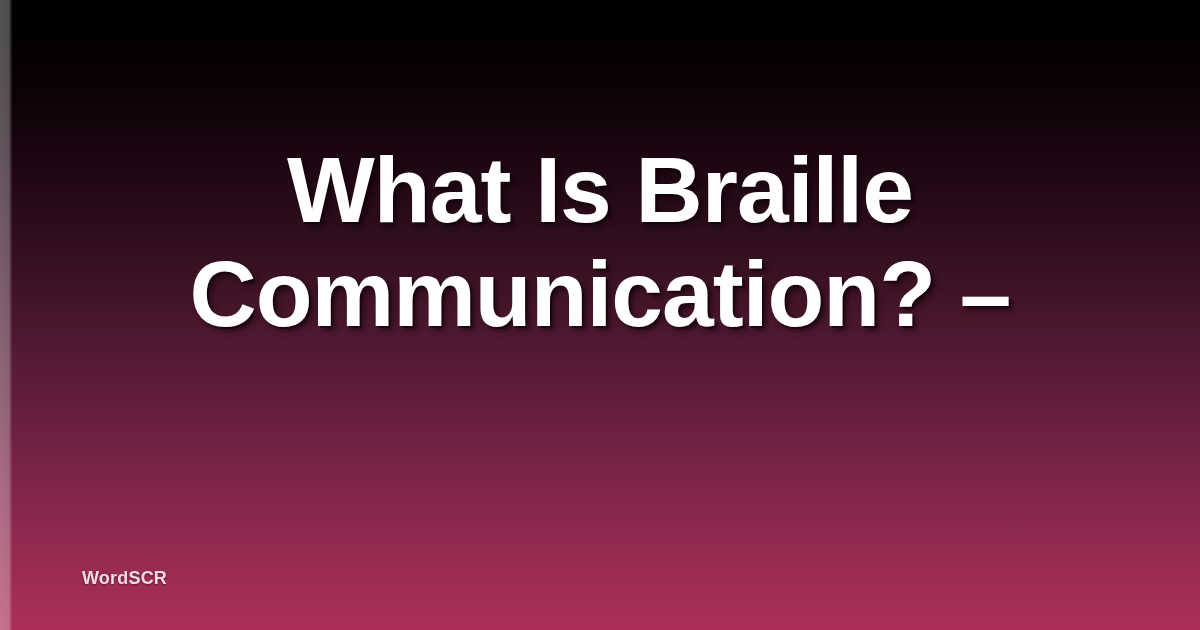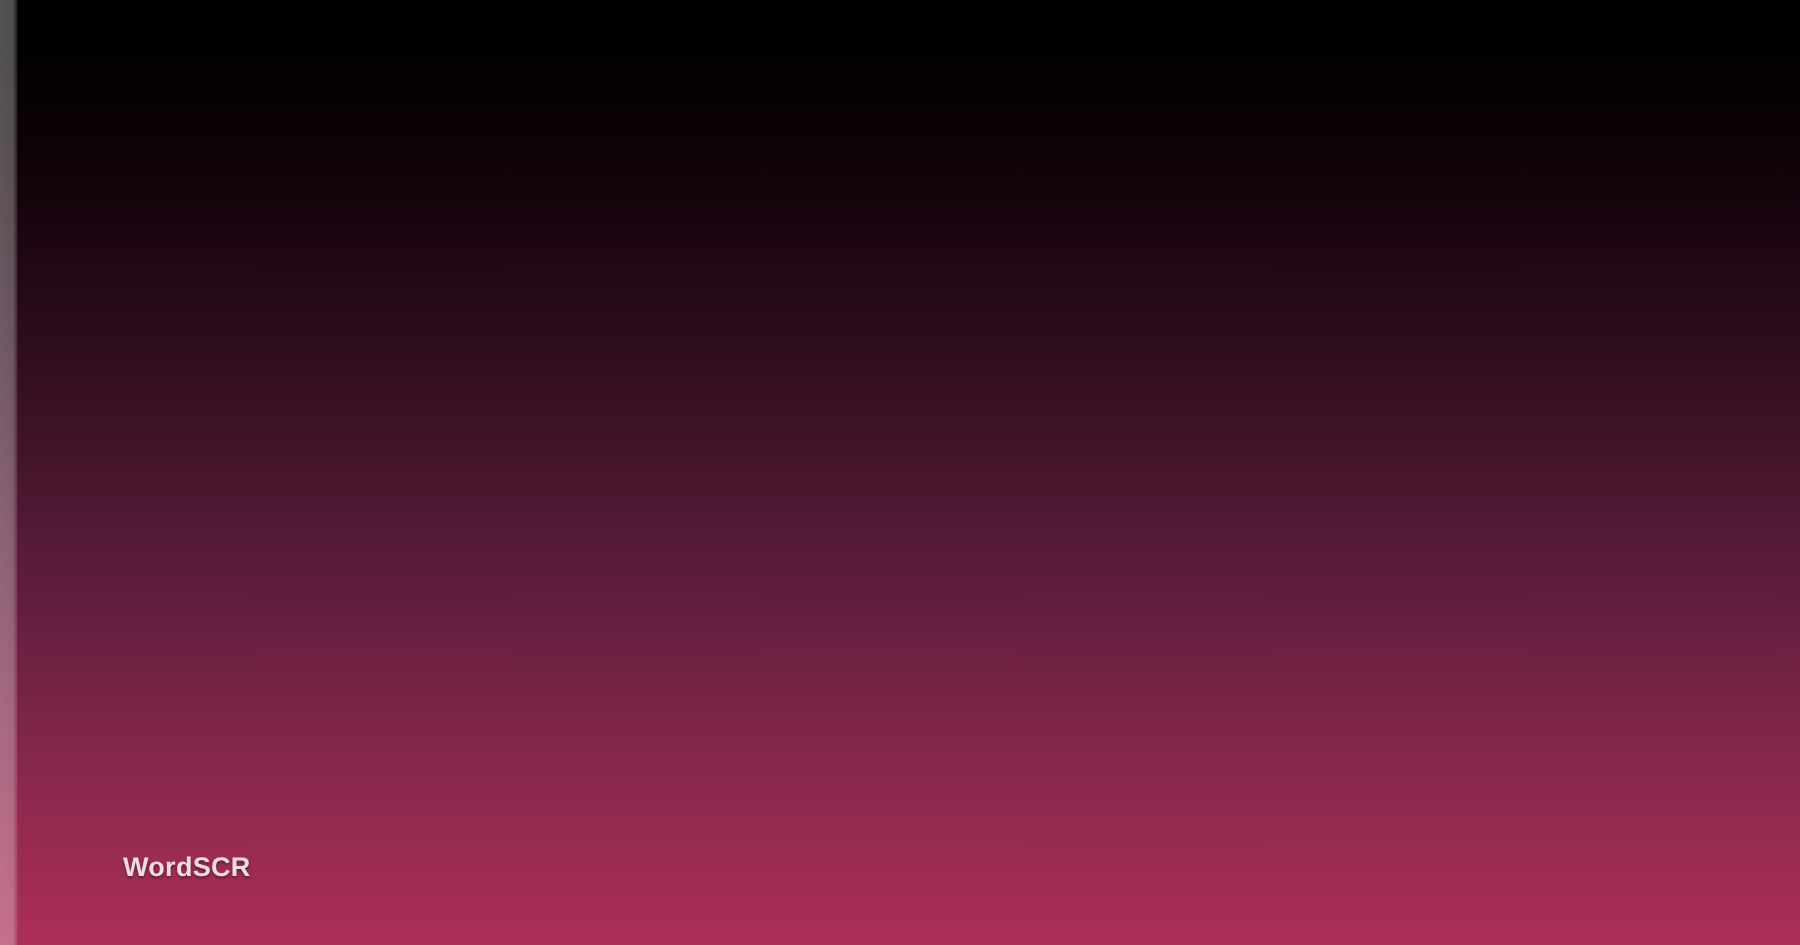--- a/index.html
+++ b/index.html
@@ -91,17 +91,19 @@
   }
 </style>
 </head>
 <body>
 
 <div id="card">
 
   <div id="left-band"></div>
 
   <div id="title-wrap">
+    <div class="title-line">What Is Braille</div>
+    <div class="title-line">Communication? –</div>
   </div>
 
   <div id="brand">WordSCR</div>
 
 </div>
 
 </body></html>

